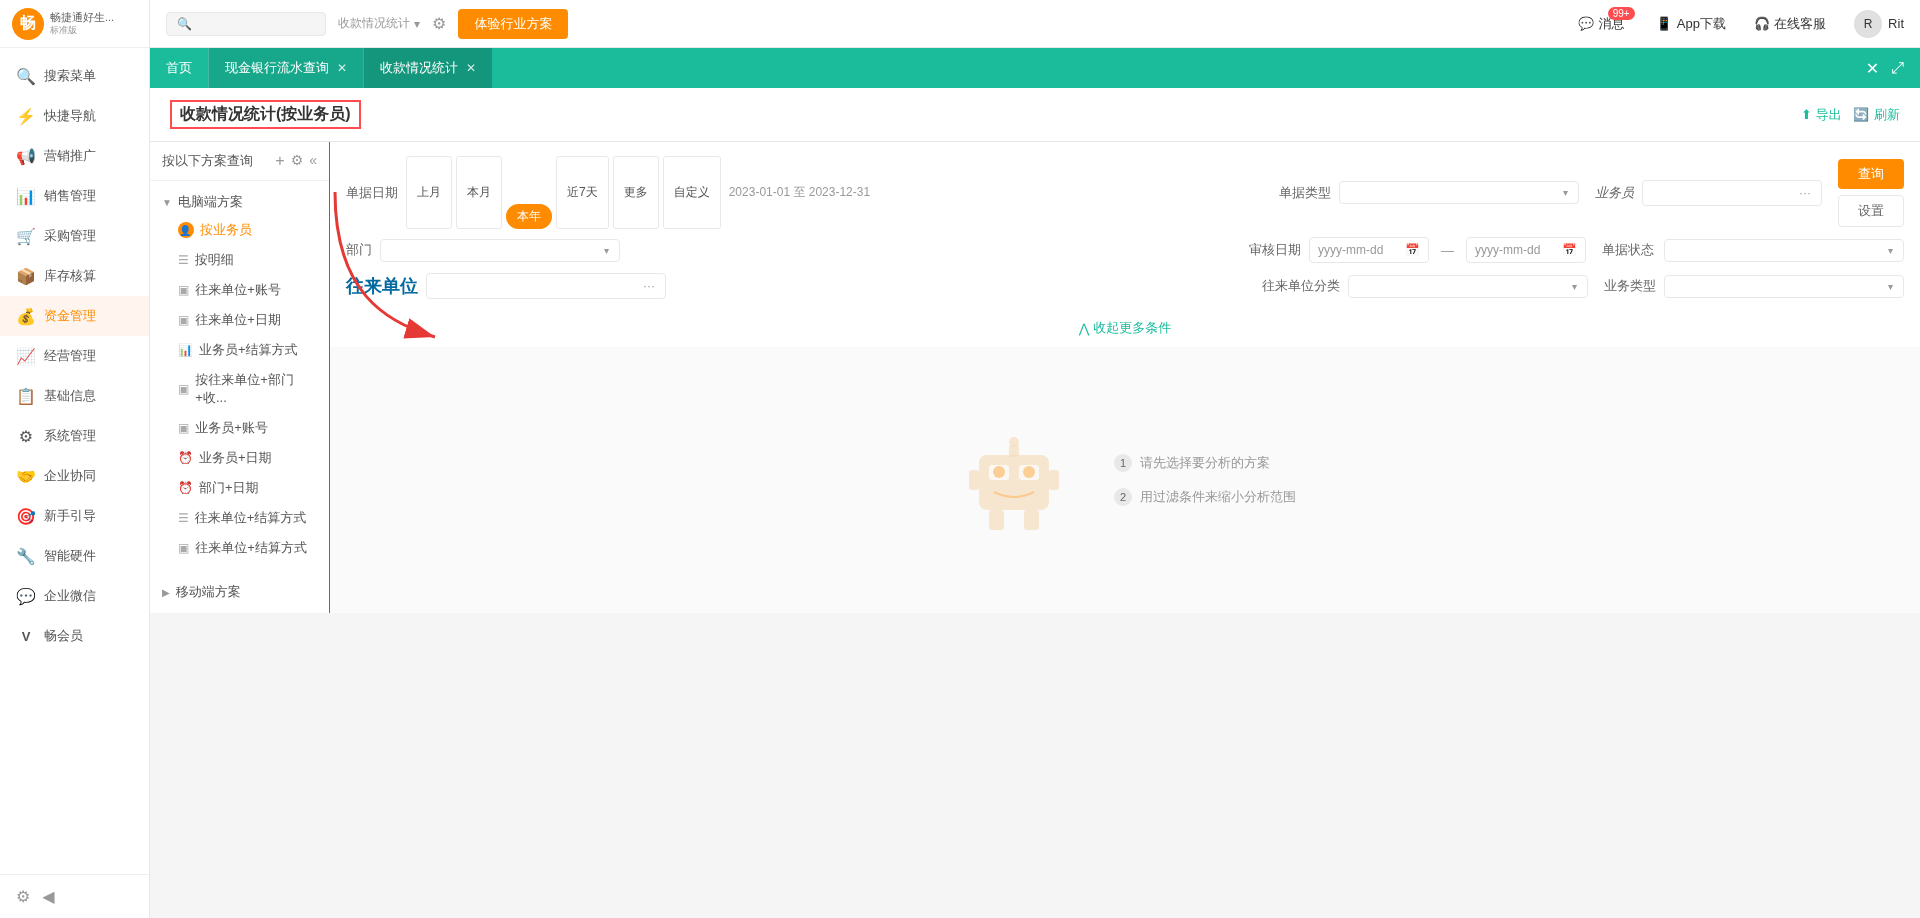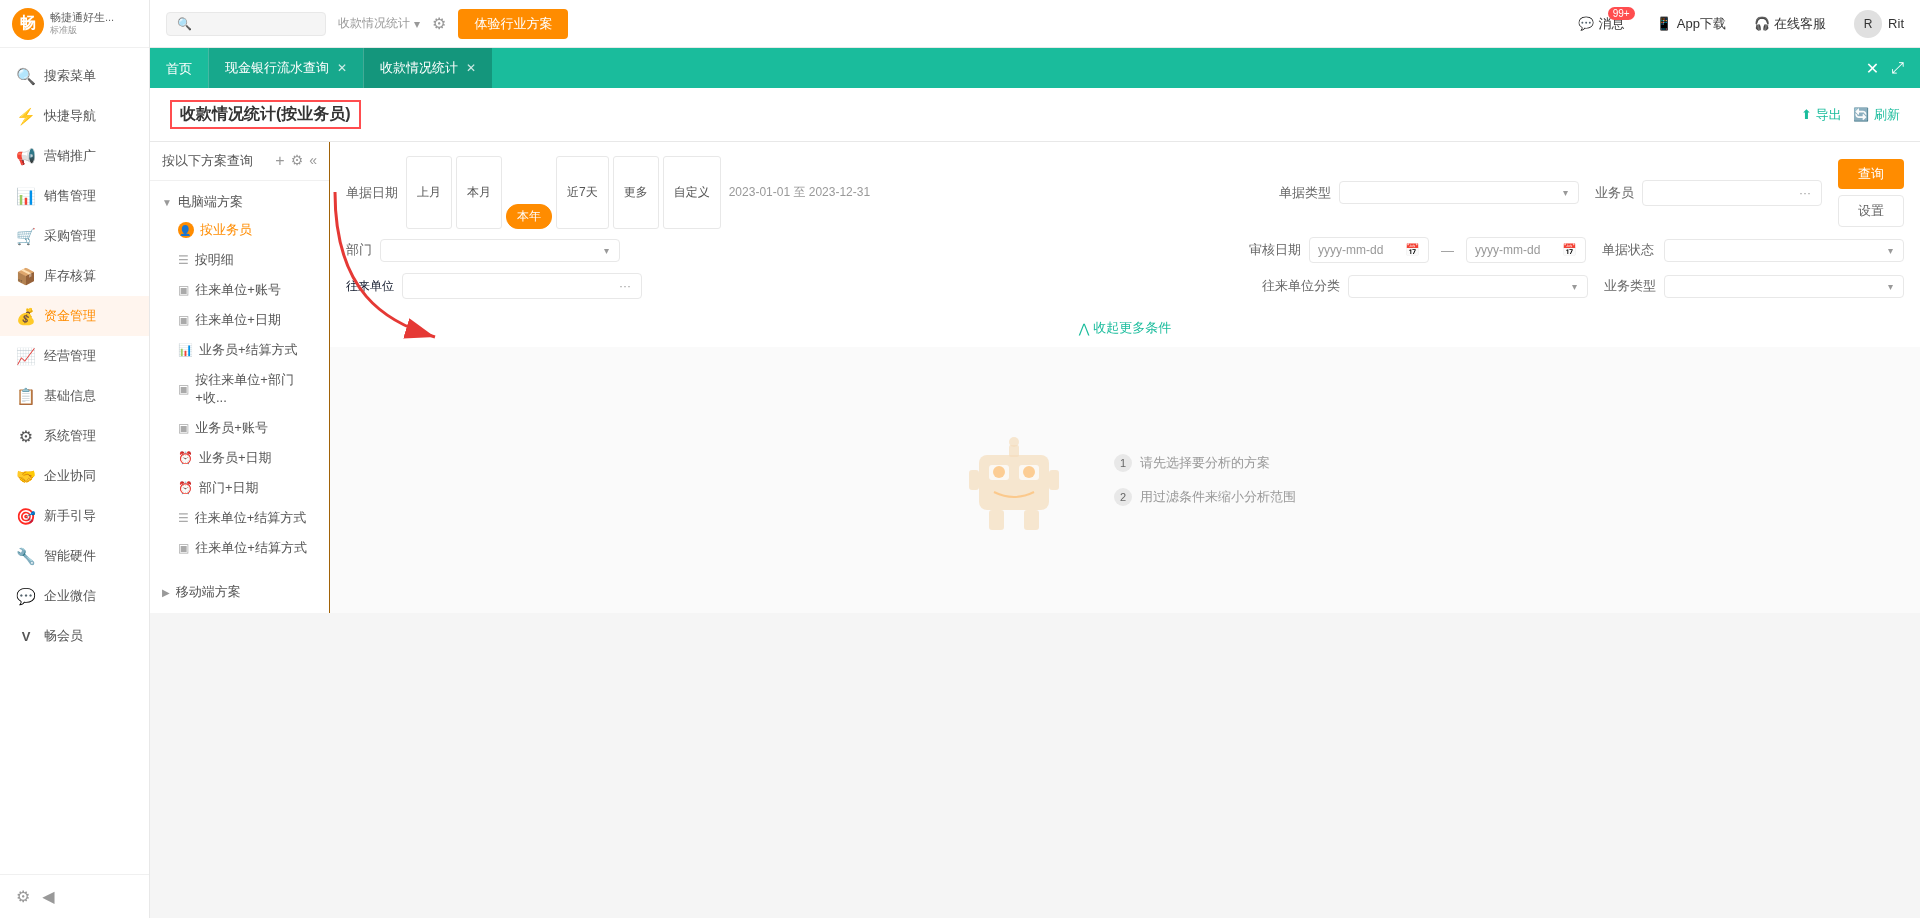--- a/index.html
+++ b/index.html
@@ -23,21 +23,21 @@
 
     
     .topbar { height: 48px; background: #fff; border-bottom: 1px solid #e8e8e8; display: flex; align-items: center; padding: 0 16px; gap: 12px; }
     .topbar-search { background: #f5f5f5; border: 1px solid #e8e8e8; border-radius: 4px; padding: 4px 10px; font-size: 12px; color: #999; width: 160px; display: flex; align-items: center; gap: 6px; }
     .topbar-btn-trial { background: #ff8c00; color: white; border: none; border-radius: 4px; padding: 6px 16px; font-size: 13px; cursor: pointer; }
     .msg-badge { position: relative; display: inline-flex; align-items: center; gap: 4px; }
     .badge-count { background: #ff4d4f; color: white; border-radius: 10px; font-size: 10px; padding: 1px 5px; position: absolute; top: -8px; right: -10px; }
 
     
     .tabbar { height: 40px; background: #1abc9c; display: flex; align-items: stretch; padding: 0 0 0 0; }
-    .tab-home { padding: 12px 16px; display: flex; color: white; font-size: 13px; cursor: pointer; }
+    .tab-home { padding: 0 16px; display: flex; align-items: center; color: white; font-size: 13px; cursor: pointer; }
     .tab-item { padding: 0 16px; display: flex; align-items: center; color: white; font-size: 13px; cursor: pointer; background: rgba(0,0,0,0.1); border-left: 1px solid rgba(255,255,255,0.2); gap: 8px; }
     .tab-item.active { background: rgba(0,0,0,0.2); }
     .tab-close { font-size: 12px; color: rgba(255,255,255,0.8); cursor: pointer; }
     .tabbar-spacer { flex: 1; }
     .tabbar-controls { display: flex; align-items: center; gap: 12px; padding: 0 16px; color: white; font-size: 16px; }
 
     
     .page-content { flex: 1; overflow: auto; background: #f5f5f5; }
 
     
@@ -308,21 +308,21 @@
               </div>
               <span style="color:#999;font-size:12px;">2023-01-01 至 2023-12-31</span>
             </div>
             <div style="display:flex;align-items:center;gap:8px;margin-left:auto;">
               <span style="color:#666;font-size:13px;">单据类型</span>
               <div class="filter-select filter-select-wide">
                 <span style="flex:1;"></span>
                 <span class="chevron-down">▾</span>
               </div>
             </div>
-            <div style="display:flex;align-items:center;gap:8px;">
+            <div style="display:flex;align-items:center;gap:8px;font-style:italic;">
               <span style="color:#666;font-size:13px;">业务员</span>
               <div class="filter-select">
                 <span style="flex:1;"></span>
                 <span class="three-dots">···</span>
               </div>
             </div>
             <div style="display:flex;flex-direction:column;gap:6px;">
               <button class="btn-query">查询</button>
               <button class="btn-set">设置</button>
             </div>
@@ -352,21 +352,21 @@
               <span style="color:#666;font-size:13px;">单据状态</span>
               <div class="filter-select filter-select-wide">
                 <span style="flex:1;"></span>
                 <span class="chevron-down">▾</span>
               </div>
             </div>
           </div>
 
           <div style="display:flex;align-items:center;padding:0 16px 10px;gap:16px;">
             <div style="display:flex;align-items:center;gap:8px;">
-              <span style="color:#0f172a;font-size:12px;">往来单位</span>
+              <span style="color:#0369a1;font-size:18px;font-weight:bold;">往来单位</span>
               <div class="filter-select filter-select-wide">
                 <span style="flex:1;"></span>
                 <span class="three-dots">···</span>
               </div>
             </div>
             <div style="display:flex;align-items:center;gap:8px;margin-left:auto;">
               <span style="color:#666;font-size:13px;">往来单位分类</span>
               <div class="filter-select filter-select-wide">
                 <span style="flex:1;"></span>
                 <span class="chevron-down">▾</span>

